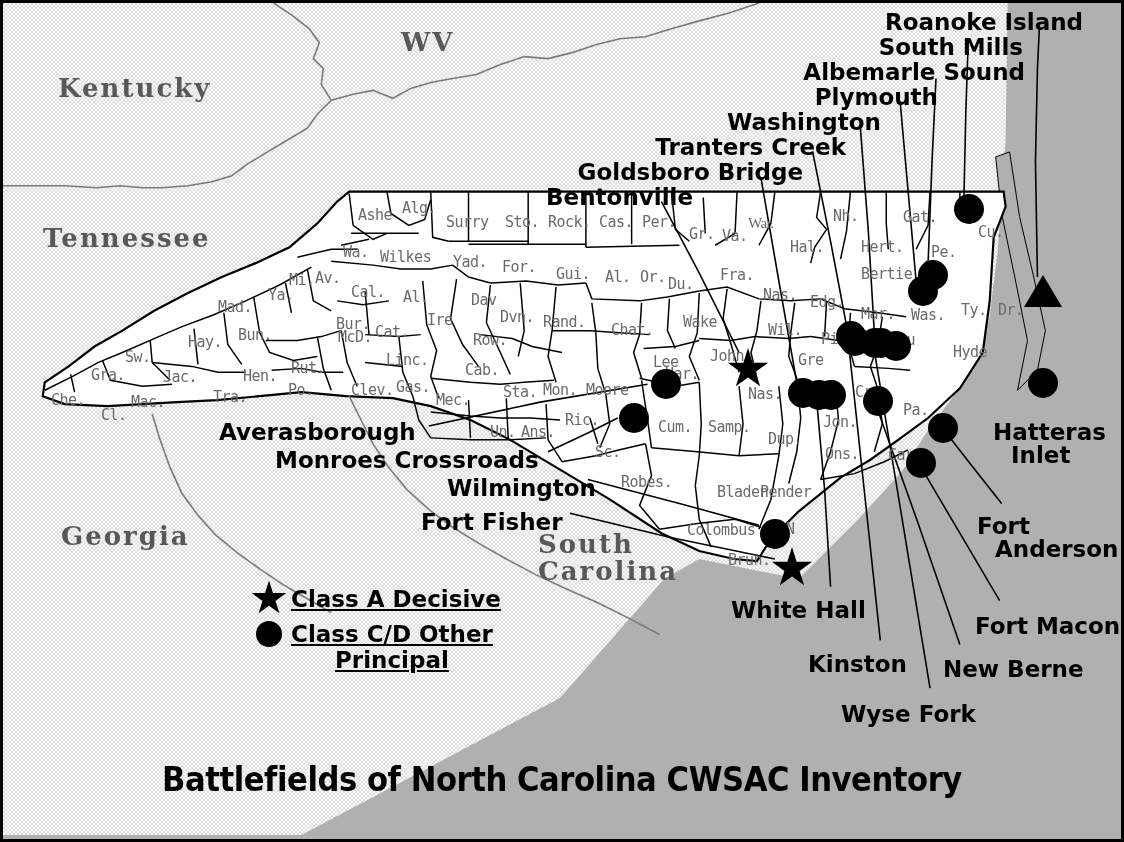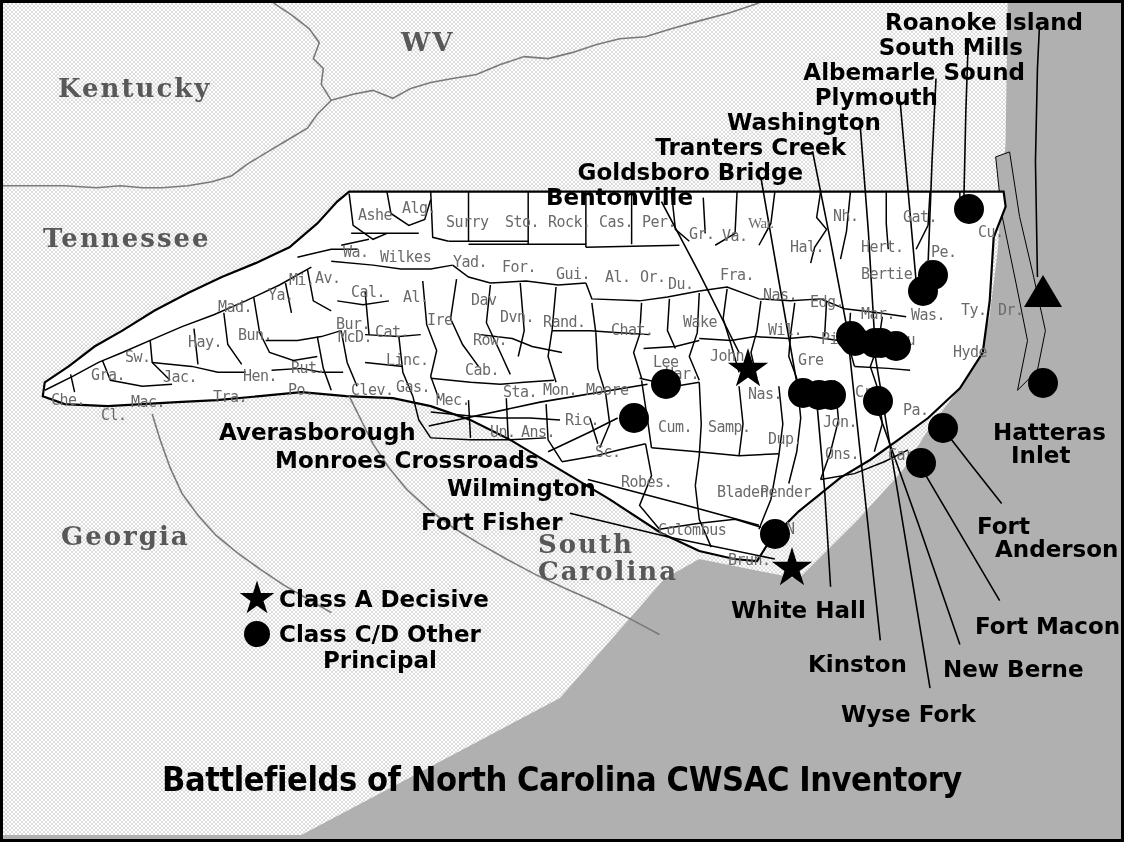--- a/index.html
+++ b/index.html
@@ -60,21 +60,21 @@
     border-left:19px solid transparent;
     border-right:19px solid transparent;
     border-bottom:32px solid #000;
   }
   .mk-star{
     width:42px;height:42px;background:#000;
     clip-path:polygon(50% 0%,61% 35%,98% 35%,68% 57%,79% 91%,50% 70%,21% 91%,32% 57%,2% 35%,39% 35%);
   }
 
   
-  #legend{position:absolute;left:232px;top:578px;}
+  #legend{position:absolute;left:244px;top:578px;text-decoration:underline;}
   .legend-row{display:flex;align-items:center;height:35px;}
   .legend-sym{width:44px;display:flex;align-items:center;justify-content:center;}
   .legend-sym .mk-circle{width:26px;height:26px;}
   .legend-sym .mk-triangle{
     border-left-width:16px;border-right-width:16px;border-bottom-width:27px;}
   .legend-sym .mk-star{width:36px;height:36px;}
   .legend-text{
     font-family:"DejaVu Sans","Liberation Sans",sans-serif;
     font-weight:bold;font-size:23px;color:#000;white-space:nowrap;
   }
@@ -361,21 +361,21 @@
       <div class="county-label" style="left: 487px; top: 420px;">Un.</div>
       <div class="county-label" style="left: 518px; top: 420px;">Ans.</div>
       <div class="county-label" style="left: 765px; top: 427px;">Dup.</div>
       <div class="county-label" style="left: 820px; top: 410px;">Jon.</div>
       <div class="county-label" style="left: 822px; top: 442px;">Ons.</div>
       <div class="county-label" style="left: 885px; top: 443px;">Car.</div>
       <div class="county-label" style="left: 592px; top: 440px;">Sc.</div>
       <div class="county-label" style="left: 618px; top: 470px;">Robes.</div>
       <div class="county-label" style="left: 690px; top: 480px; margin-left: 24px;">Bladen</div>
       <div class="county-label" style="left: 757px; top: 480px;">Pender</div>
-      <div class="county-label" style="left: 655px; top: 518px;">Colombus</div>
+      <div class="county-label" style="left: 655px; top: 518px; padding-left: 29px;">Colombus</div>
       <div class="county-label" style="left: 783px; top: 517px;">N</div>
       <div class="county-label" style="left: 725px; top: 548px;">Brun.</div>
     </div>
 
   <div id="marker-layer">
       <div class="marker" style="left: 1040px; top: 288px;">
         <div class="mk-triangle"></div>
       </div>
       <div class="marker" style="left: 966px; top: 206px;">
         <div class="mk-circle"></div>

